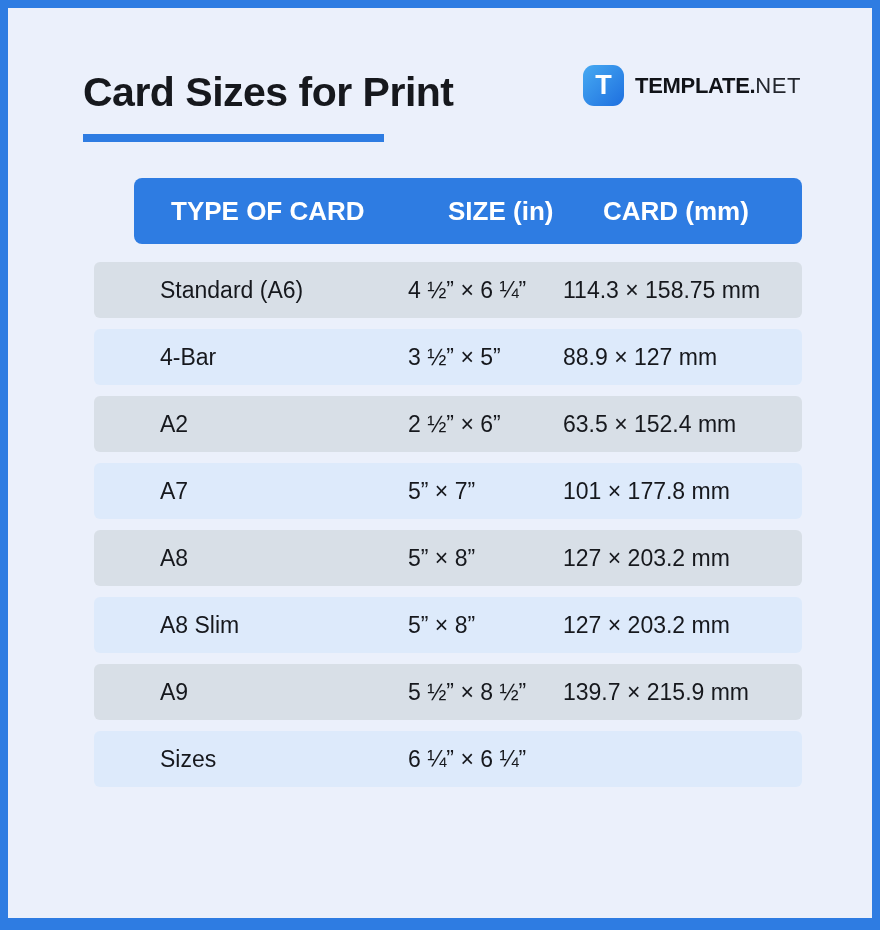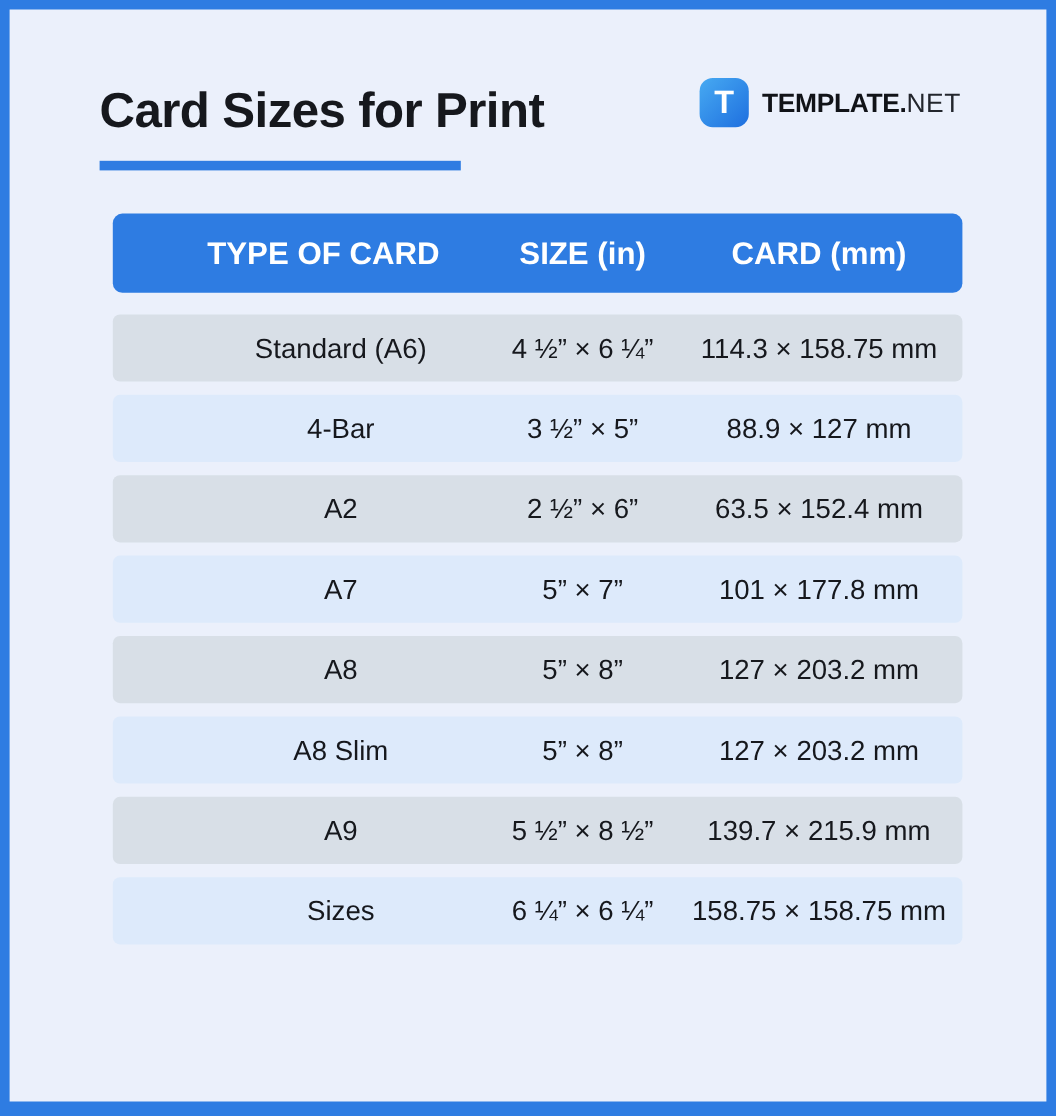--- a/index.html
+++ b/index.html
@@ -1,16 +1,16 @@
 <!DOCTYPE html>
 <html style="--accent: #2e7ce2; --page_bg: #ebf0fb; --row_gray: #d8dfe7; --row_blue: #ddeafb; --text_dark: #16181d; --header_text: #ffffff;"><head>
 <meta charset="utf-8">
 <style>
   html,body{margin:0;padding:0;background:#ffffff;}
-  *{box-sizing:border-box;text-align:center;}
+  *{box-sizing:border-box;}
   .page{
     position:relative;
     width:880px;height:930px;
     border:8px solid var(--accent,#2e7ce2);
     border-bottom-width:12px;
     background:var(--page_bg,#ebf0fb);
     font-family:"Liberation Sans", sans-serif;
     overflow:hidden;
   }
   .title{
@@ -42,21 +42,21 @@
   .brand-text b{font-weight:700;}
   .brand-text .thin{font-weight:400;color:#23262d;letter-spacing:0.5px;}
   .card-table{
     position:absolute;left:86px;top:170px;width:708px;
   }
   .thead{
     height:66px;border-radius:8px;
     background:var(--accent,#2e7ce2);
     display:grid;grid-template-columns:314px 155px 1fr;
     align-items:center;
-    color:#ffffff;font-size:26px;font-weight:700;
+    color:#ffffff;font-size:26px;font-weight:700;margin-left:40px;
   }
   .thead .th1{padding-left:37px;}
   .tbody{margin-top:18px;}
   .row{
     height:56px;border-radius:6px;
     display:grid;grid-template-columns:314px 155px 1fr;
     align-items:center;
     font-size:23px;color:var(--text_dark,#1a1d23);
     margin-bottom:11px;
   }
@@ -118,18 +118,17 @@
           <div class="cell c2">127 × 203.2 mm</div>
         </div>
         <div class="row">
           <div class="cell c0">A9</div>
           <div class="cell c1">5 ½” × 8 ½”</div>
           <div class="cell c2">139.7 × 215.9 mm</div>
         </div>
         <div class="row">
           <div class="cell c0">Sizes</div>
           <div class="cell c1">6 ¼” × 6 ¼”</div>
-          <div class="cell c2">158.75 × 158.75 mm</div>
         </div>
       </div>
   </div>
 
 </div>
 
 </body></html>

